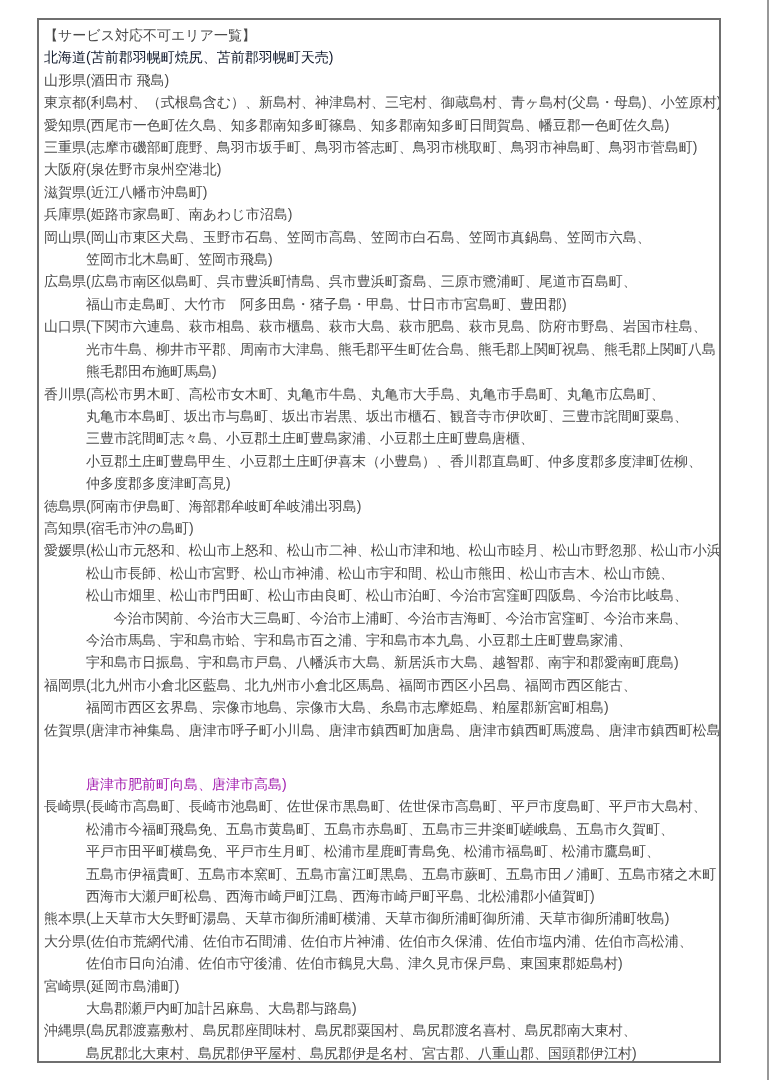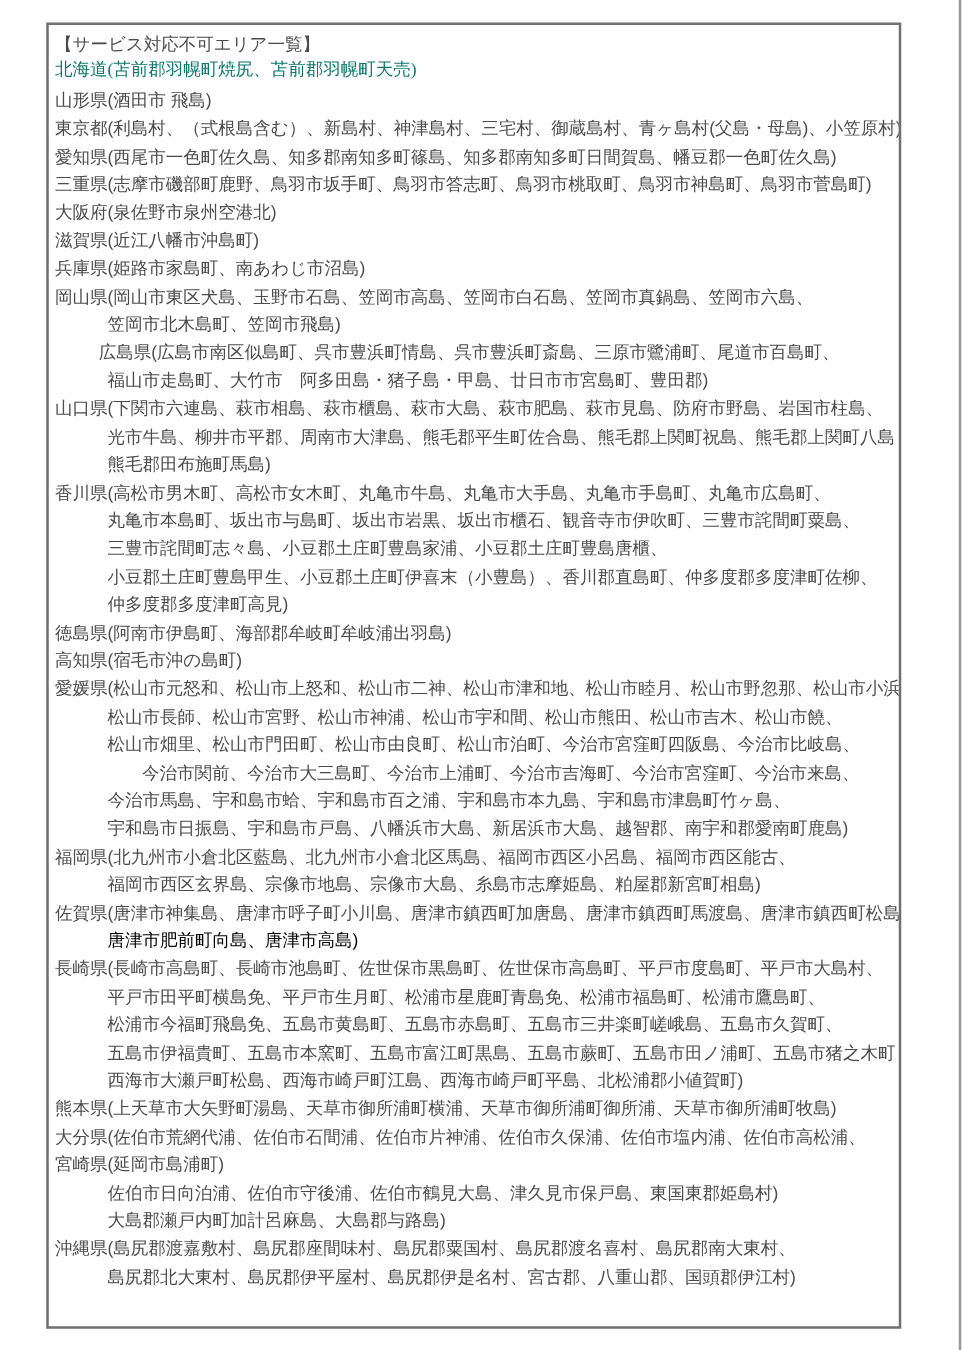--- a/index.html
+++ b/index.html
@@ -49,60 +49,60 @@
     height: 1080px;
     background: #989898;
   }
 </style>
 </head>
 <body>
 
 <div class="doc-box" style="border-color: rgb(111, 111, 111);">
   <div class="doc-title" style="color: rgb(75, 75, 75);">【サービス対応不可エリア一覧】</div>
   <div>
-      <div class="line" style="color: #0f766e; font-family: Liberation Serif, serif;">北海道(苫前郡羽幌町焼尻、苫前郡羽幌町天売)</div>
+      <div class="line" style="color: #0f172a;">北海道(苫前郡羽幌町焼尻、苫前郡羽幌町天売)</div>
       <div class="line" style="color: rgb(75, 75, 75);">山形県(酒田市 飛島)</div>
       <div class="line" style="color: rgb(75, 75, 75);">東京都(利島村、（式根島含む）、新島村、神津島村、三宅村、御蔵島村、青ヶ島村(父島・母島)、小笠原村)</div>
       <div class="line" style="color: rgb(75, 75, 75);">愛知県(西尾市一色町佐久島、知多郡南知多町篠島、知多郡南知多町日間賀島、幡豆郡一色町佐久島)</div>
       <div class="line" style="color: rgb(75, 75, 75);">三重県(志摩市磯部町鹿野、鳥羽市坂手町、鳥羽市答志町、鳥羽市桃取町、鳥羽市神島町、鳥羽市菅島町)</div>
       <div class="line" style="color: rgb(75, 75, 75);">大阪府(泉佐野市泉州空港北)</div>
       <div class="line" style="color: rgb(75, 75, 75);">滋賀県(近江八幡市沖島町)</div>
       <div class="line" style="color: rgb(75, 75, 75);">兵庫県(姫路市家島町、南あわじ市沼島)</div>
       <div class="line" style="color: rgb(75, 75, 75);">岡山県(岡山市東区犬島、玉野市石島、笠岡市高島、笠岡市白石島、笠岡市真鍋島、笠岡市六島、</div>
       <div class="line indent" style="color: rgb(75, 75, 75);">笠岡市北木島町、笠岡市飛島)</div>
-      <div class="line" style="color: rgb(75, 75, 75); margin-left: 35px;">広島県(広島市南区似島町、呉市豊浜町情島、呉市豊浜町斎島、三原市鷺浦町、尾道市百島町、</div>
+      <div class="line" style="color: rgb(75, 75, 75);">広島県(広島市南区似島町、呉市豊浜町情島、呉市豊浜町斎島、三原市鷺浦町、尾道市百島町、</div>
       <div class="line indent" style="color: rgb(75, 75, 75);">福山市走島町、大竹市　阿多田島・猪子島・甲島、廿日市市宮島町、豊田郡)</div>
       <div class="line" style="color: rgb(75, 75, 75);">山口県(下関市六連島、萩市相島、萩市櫃島、萩市大島、萩市肥島、萩市見島、防府市野島、岩国市柱島、</div>
       <div class="line indent" style="color: rgb(75, 75, 75);">光市牛島、柳井市平郡、周南市大津島、熊毛郡平生町佐合島、熊毛郡上関町祝島、熊毛郡上関町八島</div>
       <div class="line indent" style="color: rgb(75, 75, 75);">熊毛郡田布施町馬島)</div>
       <div class="line" style="color: rgb(75, 75, 75);">香川県(高松市男木町、高松市女木町、丸亀市牛島、丸亀市大手島、丸亀市手島町、丸亀市広島町、</div>
       <div class="line indent" style="color: rgb(75, 75, 75);">丸亀市本島町、坂出市与島町、坂出市岩黒、坂出市櫃石、観音寺市伊吹町、三豊市詫間町粟島、</div>
       <div class="line indent" style="color: rgb(75, 75, 75);">三豊市詫間町志々島、小豆郡土庄町豊島家浦、小豆郡土庄町豊島唐櫃、</div>
       <div class="line indent" style="color: rgb(75, 75, 75);">小豆郡土庄町豊島甲生、小豆郡土庄町伊喜末（小豊島）、香川郡直島町、仲多度郡多度津町佐柳、</div>
       <div class="line indent" style="color: rgb(75, 75, 75);">仲多度郡多度津町高見)</div>
       <div class="line" style="color: rgb(75, 75, 75);">徳島県(阿南市伊島町、海部郡牟岐町牟岐浦出羽島)</div>
       <div class="line" style="color: rgb(75, 75, 75);">高知県(宿毛市沖の島町)</div>
       <div class="line" style="color: rgb(75, 75, 75);">愛媛県(松山市元怒和、松山市上怒和、松山市二神、松山市津和地、松山市睦月、松山市野忽那、松山市小浜</div>
       <div class="line indent" style="color: rgb(75, 75, 75);">松山市長師、松山市宮野、松山市神浦、松山市宇和間、松山市熊田、松山市吉木、松山市饒、</div>
       <div class="line indent" style="color: rgb(75, 75, 75);">松山市畑里、松山市門田町、松山市由良町、松山市泊町、今治市宮窪町四阪島、今治市比岐島、</div>
       <div class="line indent" style="color: rgb(75, 75, 75); text-align: center;">今治市関前、今治市大三島町、今治市上浦町、今治市吉海町、今治市宮窪町、今治市来島、</div>
-      <div class="line indent" style="color: rgb(75, 75, 75);">今治市馬島、宇和島市蛤、宇和島市百之浦、宇和島市本九島、宇和島市津島町竹ヶ島、</div>
+      <div class="line indent" style="color: rgb(75, 75, 75);">今治市馬島、宇和島市蛤、宇和島市百之浦、宇和島市本九島、小豆郡土庄町豊島家浦、</div>
       <div class="line indent" style="color: rgb(75, 75, 75);">宇和島市日振島、宇和島市戸島、八幡浜市大島、新居浜市大島、越智郡、南宇和郡愛南町鹿島)</div>
       <div class="line" style="color: rgb(75, 75, 75);">福岡県(北九州市小倉北区藍島、北九州市小倉北区馬島、福岡市西区小呂島、福岡市西区能古、</div>
       <div class="line indent" style="color: rgb(75, 75, 75);">福岡市西区玄界島、宗像市地島、宗像市大島、糸島市志摩姫島、粕屋郡新宮町相島)</div>
       <div class="line" style="color: rgb(75, 75, 75);">佐賀県(唐津市神集島、唐津市呼子町小川島、唐津市鎮西町加唐島、唐津市鎮西町馬渡島、唐津市鎮西町松島</div>
-      <div class="line indent" style="color: #000000;">唐津市肥前町向島、唐津市高島)</div>
+      <div class="line indent" style="color: #a21caf; margin-top: 32px;">唐津市肥前町向島、唐津市高島)</div>
       <div class="line" style="color: rgb(75, 75, 75);">長崎県(長崎市高島町、長崎市池島町、佐世保市黒島町、佐世保市高島町、平戸市度島町、平戸市大島村、</div>
+      <div class="line indent" style="color: rgb(75, 75, 75);">松浦市今福町飛島免、五島市黄島町、五島市赤島町、五島市三井楽町嵯峨島、五島市久賀町、</div>
       <div class="line indent" style="color: rgb(75, 75, 75);">平戸市田平町横島免、平戸市生月町、松浦市星鹿町青島免、松浦市福島町、松浦市鷹島町、</div>
-      <div class="line indent" style="color: rgb(75, 75, 75);">松浦市今福町飛島免、五島市黄島町、五島市赤島町、五島市三井楽町嵯峨島、五島市久賀町、</div>
       <div class="line indent" style="color: rgb(75, 75, 75);">五島市伊福貴町、五島市本窯町、五島市富江町黒島、五島市蕨町、五島市田ノ浦町、五島市猪之木町</div>
       <div class="line indent" style="color: rgb(75, 75, 75);">西海市大瀬戸町松島、西海市崎戸町江島、西海市崎戸町平島、北松浦郡小値賀町)</div>
       <div class="line" style="color: rgb(75, 75, 75);">熊本県(上天草市大矢野町湯島、天草市御所浦町横浦、天草市御所浦町御所浦、天草市御所浦町牧島)</div>
       <div class="line" style="color: rgb(75, 75, 75);">大分県(佐伯市荒網代浦、佐伯市石間浦、佐伯市片神浦、佐伯市久保浦、佐伯市塩内浦、佐伯市高松浦、</div>
+      <div class="line indent" style="color: rgb(75, 75, 75);">佐伯市日向泊浦、佐伯市守後浦、佐伯市鶴見大島、津久見市保戸島、東国東郡姫島村)</div>
       <div class="line" style="color: rgb(75, 75, 75);">宮崎県(延岡市島浦町)</div>
-      <div class="line indent" style="color: rgb(75, 75, 75);">佐伯市日向泊浦、佐伯市守後浦、佐伯市鶴見大島、津久見市保戸島、東国東郡姫島村)</div>
       <div class="line indent" style="color: rgb(75, 75, 75);">大島郡瀬戸内町加計呂麻島、大島郡与路島)</div>
       <div class="line" style="color: rgb(75, 75, 75);">沖縄県(島尻郡渡嘉敷村、島尻郡座間味村、島尻郡粟国村、島尻郡渡名喜村、島尻郡南大東村、</div>
       <div class="line indent" style="color: rgb(75, 75, 75);">島尻郡北大東村、島尻郡伊平屋村、島尻郡伊是名村、宮古郡、八重山郡、国頭郡伊江村)</div>
     </div>
 </div>
 
 <div class="page-edge"></div>
 
 </body></html>

